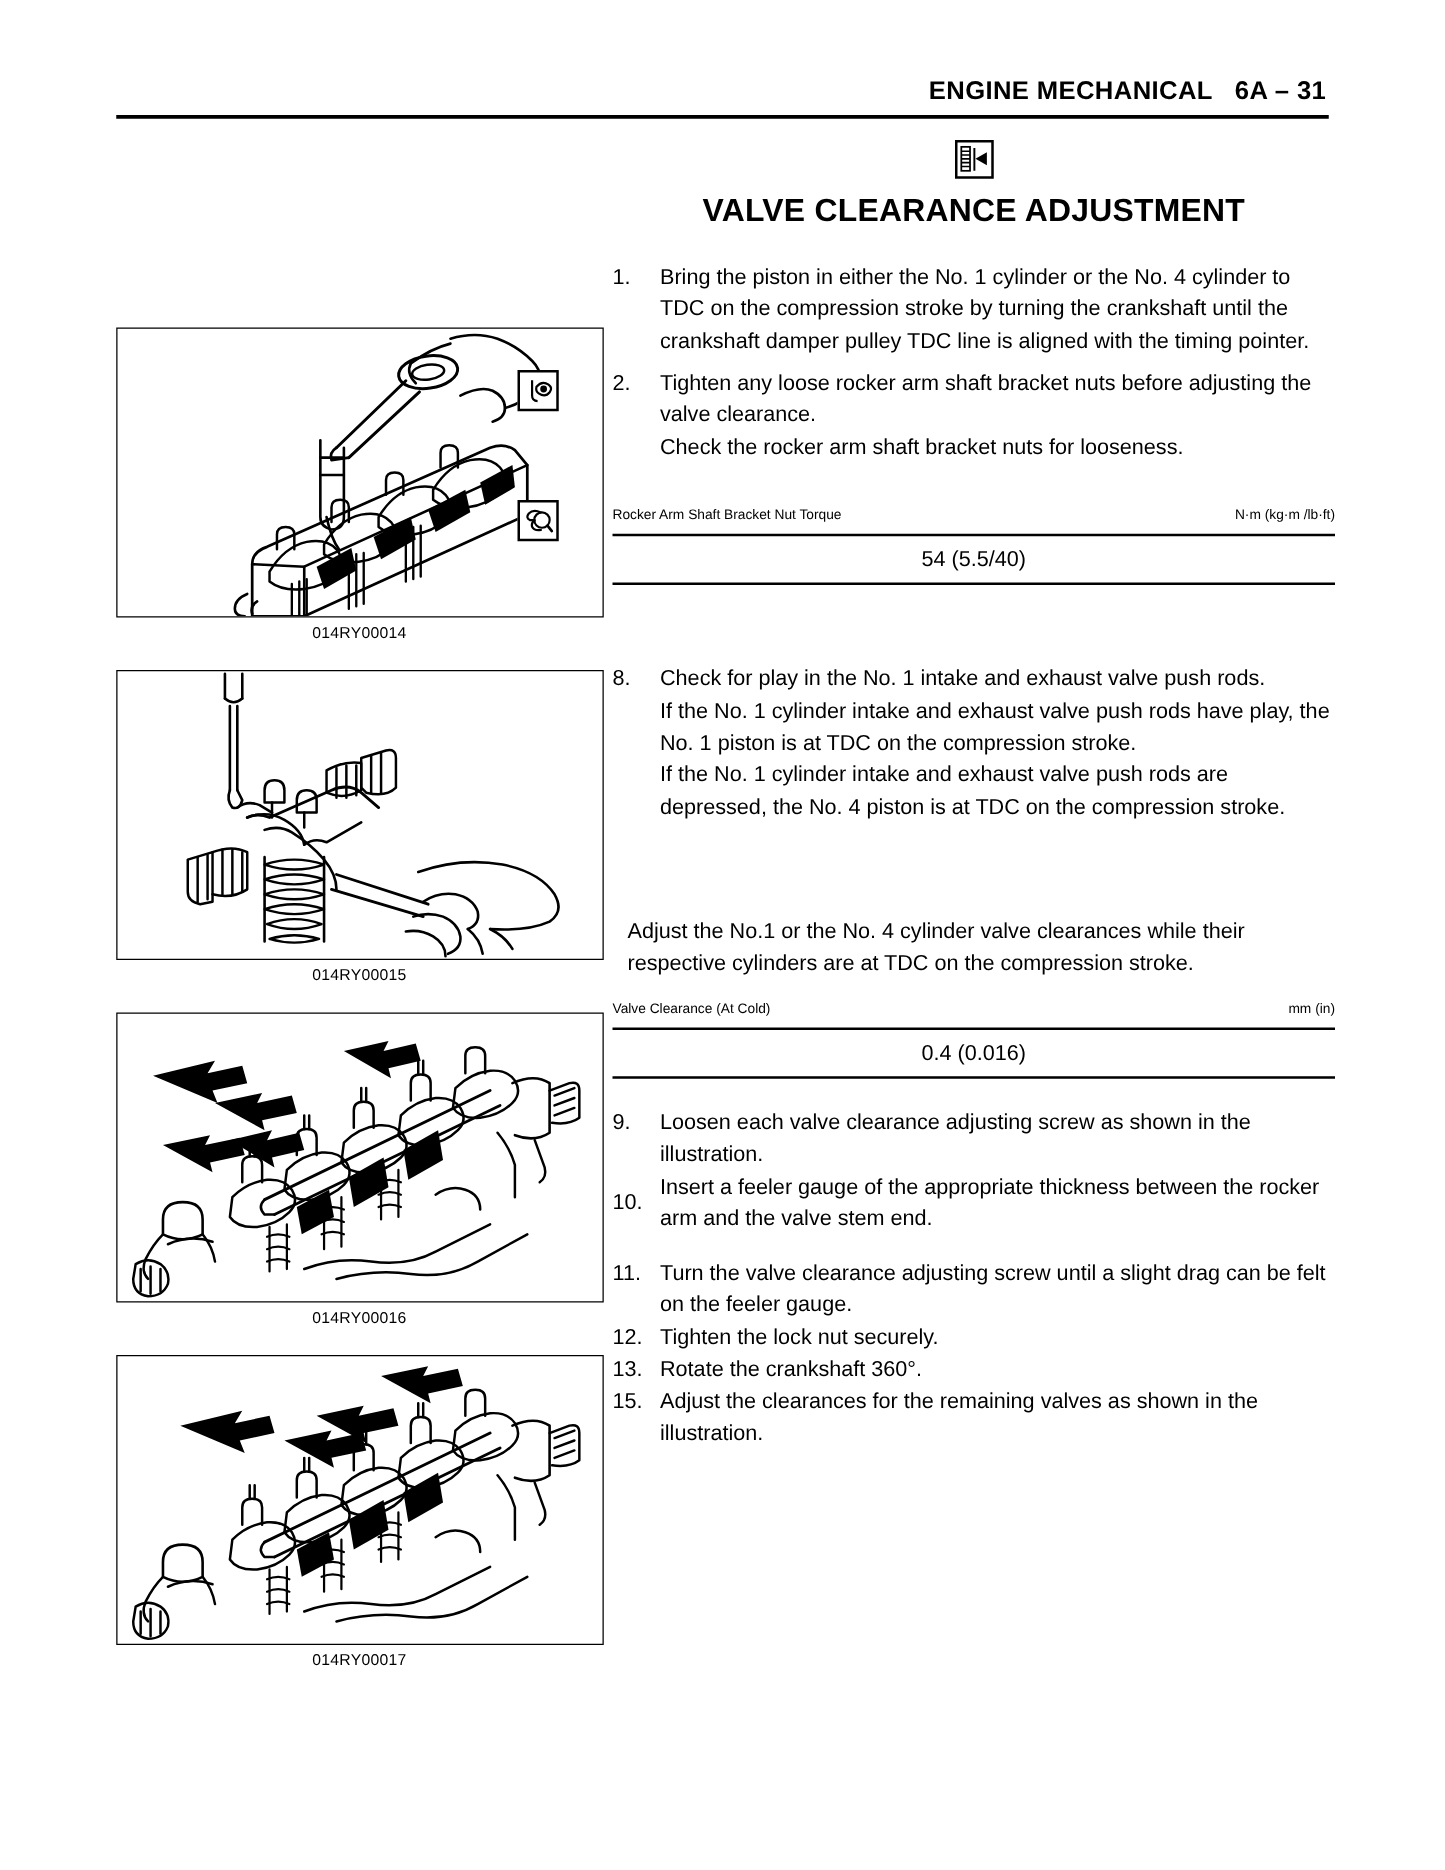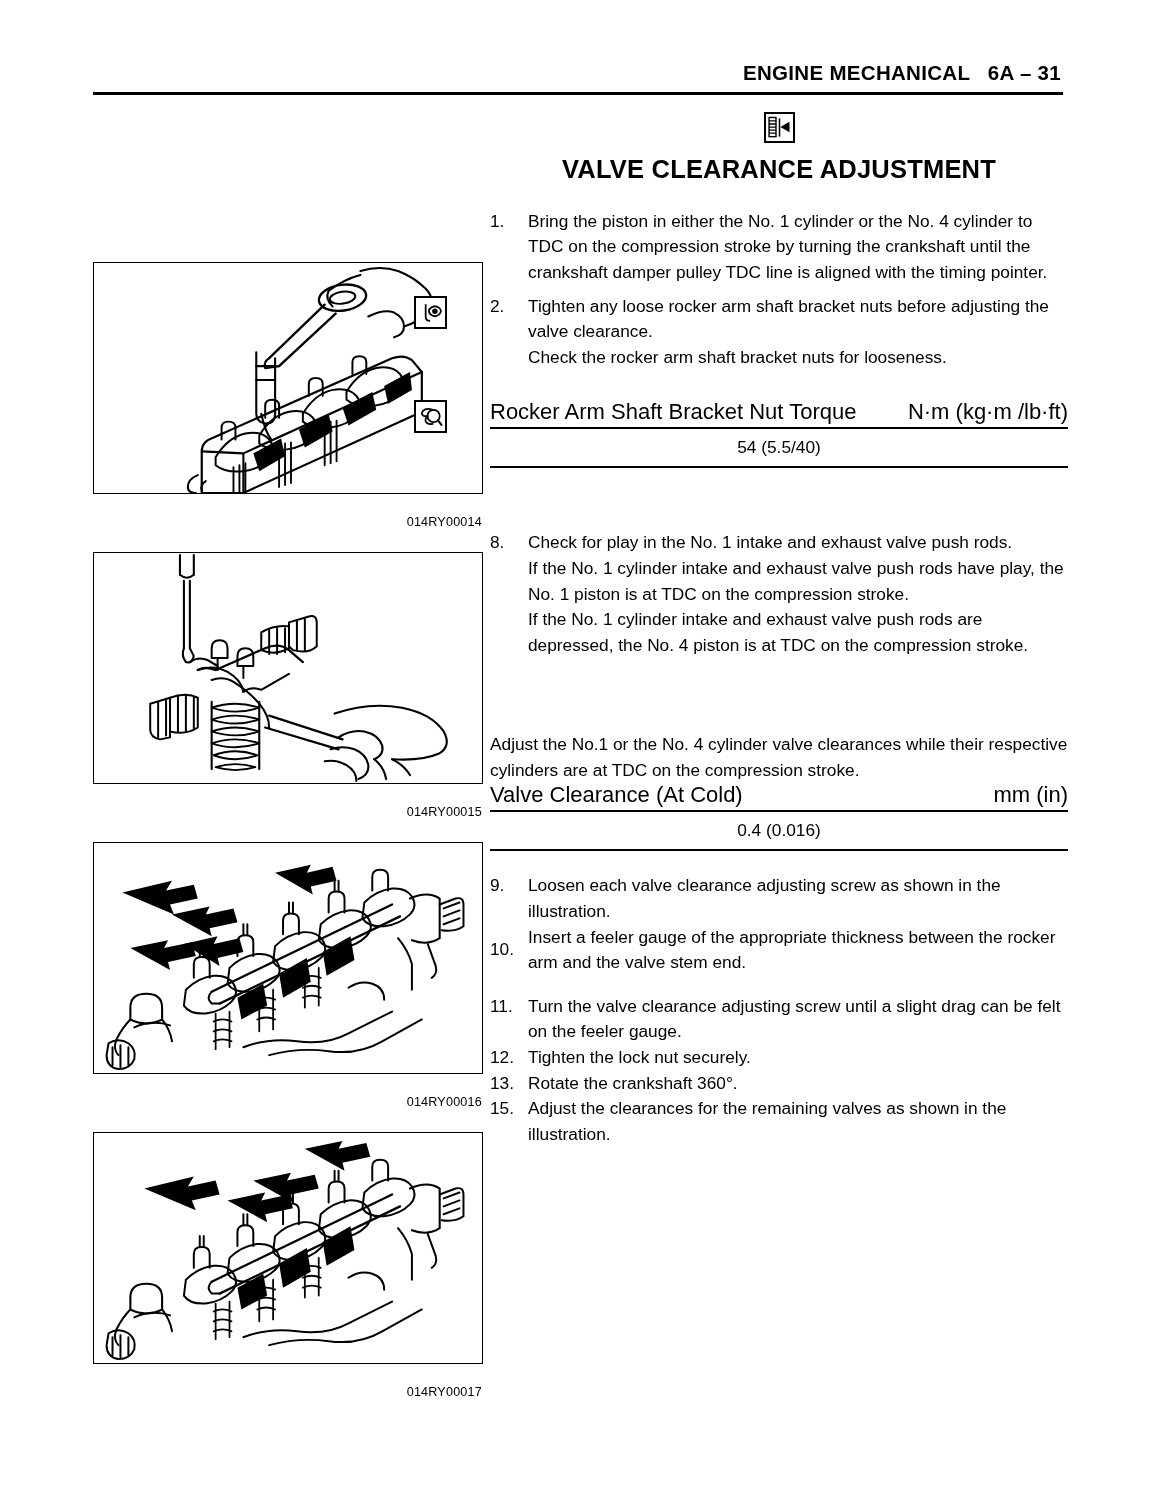--- a/index.html
+++ b/index.html
@@ -88,39 +88,39 @@
   .step-para {
     font-size: 17.3px;
     line-height: 25.6px;
     margin: 0;
   }
   .step-para + .step-para { margin-top: 0; }
 
   .plain-para {
     font-size: 17.3px;
     line-height: 25.6px;
-    margin: 0;
+    margin: 12px;
   }
 
   
   .margin-icon {
     position: absolute;
     left: 0;
     width: 33px; height: 33px;
     border: 2.5px solid #000;
     background: #fff;
   }
 
   
   .spec-table { width: 100%; margin: 0; }
   .spec-head {
     display: flex;
     justify-content: space-between;
     align-items: flex-end;
-    font-size: 22px;
+    font-size: 11px;
     line-height: 24px;
     padding-bottom: 3px;
     text-align: center;
   }
   .spec-head-unit { white-space: nowrap; }
   .spec-rule { border-top: 2.5px solid #000; }
   .spec-value {
     text-align: center;
     font-size: 17.3px;
     line-height: 24px;
@@ -131,27 +131,26 @@
   .figure { margin-bottom: 0; }
   .figure-frame {
     width: 390px; height: 232px;
     border: 1.5px solid #000;
     background: #fff;
     position: relative;
     overflow: hidden;
   }
   .figure-frame svg { display: block; width: 100%; height: 100%; }
   .figure-caption {
-    text-align: right;
+    text-align: center;
     font-size: 12.6px;
     line-height: 16px;
     padding-top: 4px;
     padding-right: 1px;
     letter-spacing: 0.2px;
-    margin-top: 16px;
   }
 </style>
 </head>
 <body>
 
 <div class="page">
 
   <div class="header">
     <div class="header-title">ENGINE MECHANICAL   6A – 31</div>
     <div class="header-rule"></div>

